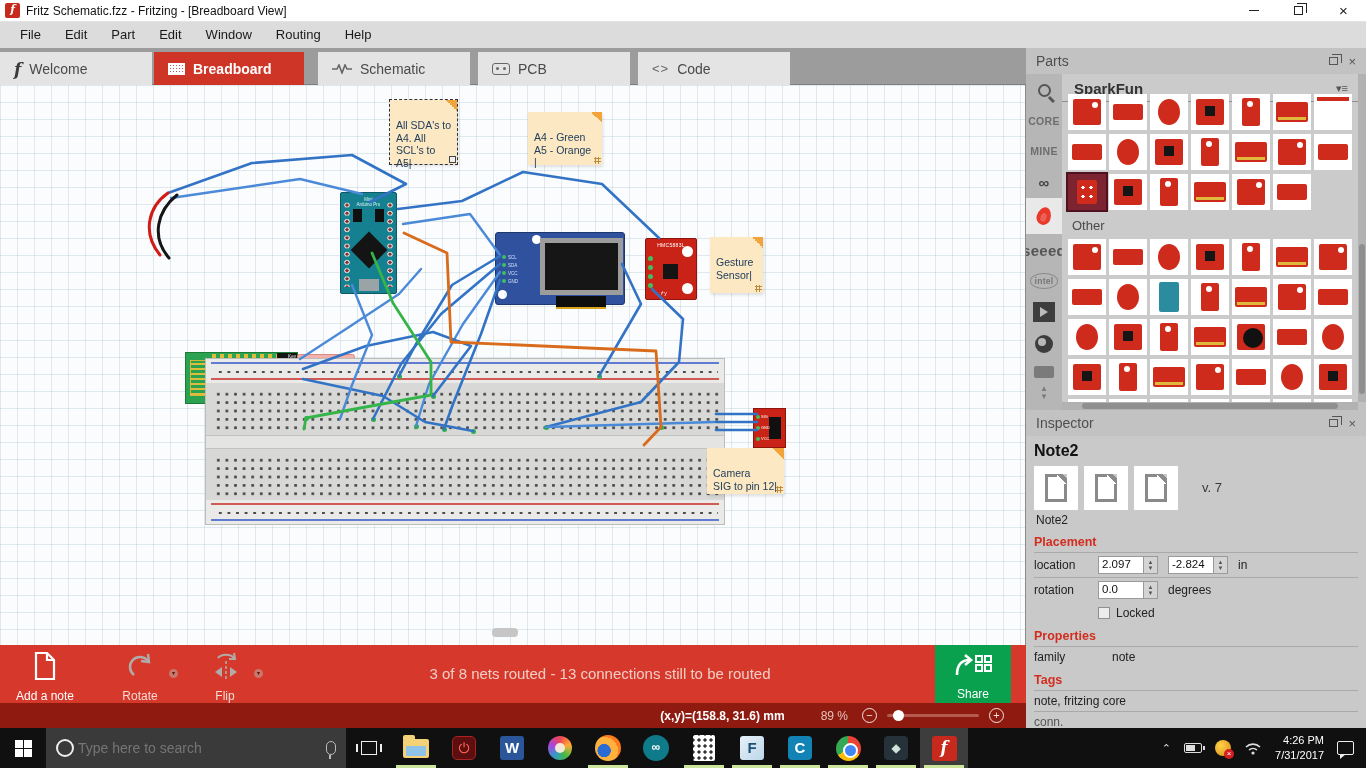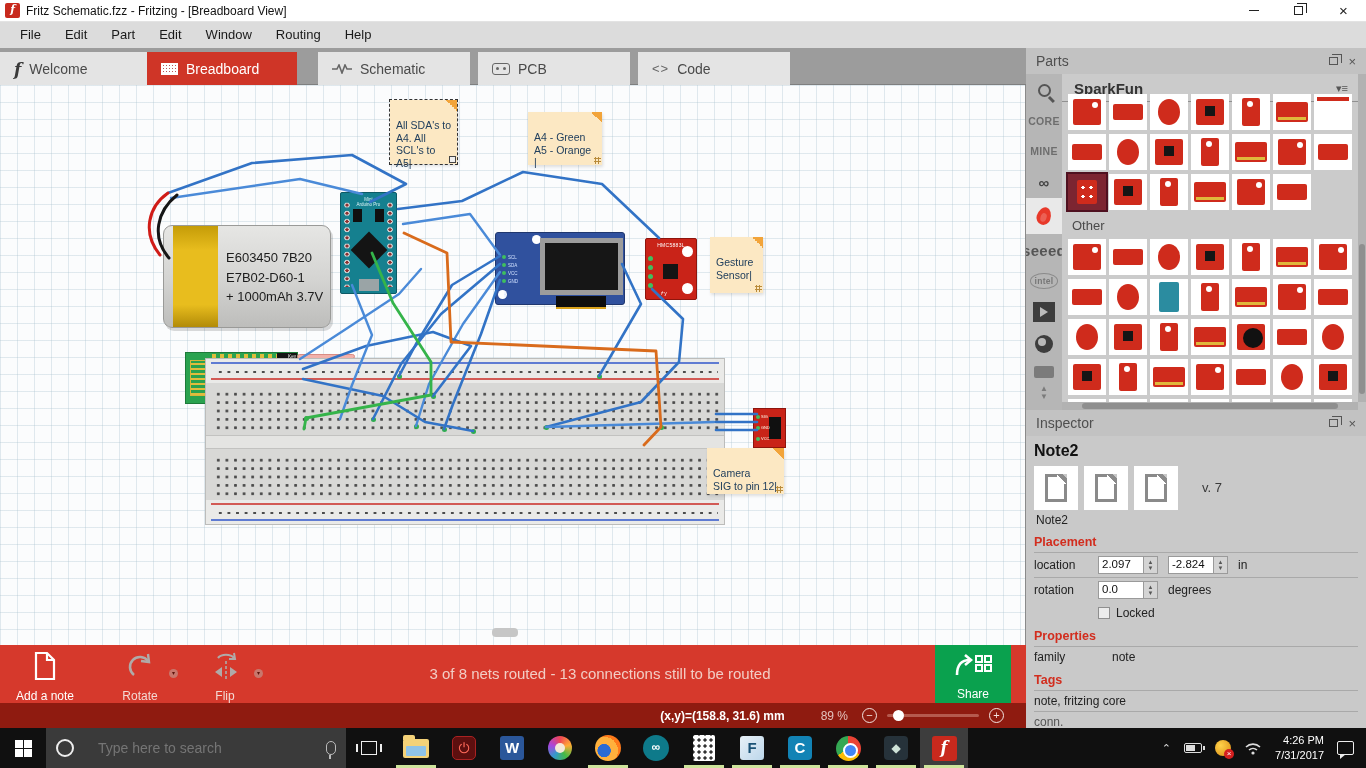--- a/index.html
+++ b/index.html
@@ -208,21 +208,21 @@
   .zoomval{font-size:12px;color:#e3c3bd;margin-right:4px;}
   .zcirc{width:15px;height:15px;border:1.6px solid #f3e3e0;border-radius:50%;color:#f3e3e0;font-size:11px;line-height:12px;text-align:center;}
   .ztrack{width:92px;height:3px;background:#b55a4e;border-radius:2px;position:relative;}
   .zknob{position:absolute;left:6px;top:-4px;width:11px;height:11px;border-radius:50%;background:#fff;}
 
   
   .taskbar{left:0;top:728px;width:1366px;height:40px;background:#101010;display:flex;align-items:center;}
   .startbtn{width:46px;height:40px;display:flex;align-items:center;justify-content:center;}
   .winlogo{width:17px;height:17px;display:grid;grid-template-columns:8px 8px;grid-template-rows:8px 8px;gap:1px;}
   .winlogo i{background:#fff;}
-  .searchbox{width:300px;height:40px;background:#3a3a3a;display:flex;align-items:center;padding:0 10px;gap:24px;}
+  .searchbox{width:300px;height:40px;background:#3a3a3a;display:flex;align-items:center;padding:0 10px;gap:4px;}
   .cortana{width:18px;height:18px;border:2.6px solid #eee;border-radius:50%;}
   .searchbox input{flex:1;background:transparent;border:none;outline:none;color:#c9c9c9;font-size:14px;}
   .micico{width:10px;height:14px;border:1.6px solid #bbb;border-radius:5px;position:relative;}
   .micico::after{content:"";position:absolute;left:2px;bottom:-5px;width:2px;height:4px;background:#bbb;}
   .taskview{width:46px;height:40px;display:flex;align-items:center;justify-content:center;color:#eee;}
   .tv-g{width:16px;height:14px;border:1.6px solid #eee;position:relative;}
   .tv-g::before{content:"";position:absolute;left:-6px;top:2px;width:2px;height:8px;background:#eee;}
   .tv-g::after{content:"";position:absolute;right:-6px;top:2px;width:2px;height:8px;background:#eee;}
   .ticon{width:48px;height:40px;display:flex;align-items:center;justify-content:center;position:relative;}
   .ticon.run::after{content:"";position:absolute;left:4px;right:4px;bottom:0;height:3px;background:#cde49b;}
@@ -283,21 +283,21 @@
     <span class="menu-item">Window</span>
     <span class="menu-item">Routing</span>
     <span class="menu-item">Help</span>
   </div>
 
   <div class="abs tabbar">
     <div class="tab" style="left:0;width:152px;">
       <span class="f-glyph">f</span>
       <span>Welcome</span>
     </div>
-    <div class="tab active" style="left:147px;width:150px;">
+    <div class="tab active" style="left:154px;width:150px;font-weight:bold;">
       <span class="bb-ico"></span>
       <span>Breadboard</span>
     </div>
     <div class="tab" style="left:318px;width:152px;">
       <svg width="20" height="10">
           <polyline points="0,5 5,5 7,1 10,9 13,1 15,5 20,5" fill="none" stroke="#666" stroke-width="1.6"></polyline>
         </svg>
       <span>Schematic</span>
     </div>
     <div class="tab" style="left:478px;width:152px;">
@@ -305,26 +305,20 @@
       <span>PCB</span>
     </div>
     <div class="tab" style="left:638px;width:152px;">
       <span class="code-ico">&lt;&gt;</span>
       <span>Code</span>
     </div>
   </div>
 
   <div class="abs canvas">
 
-    <div class="abs battery">
-      <div class="gold"></div>
-      <div class="txt">E603450 7B20
-E7B02-D60-1
-+ 1000mAh 3.7V</div>
-    </div>
 
     <div class="abs arduino">
       <div class="lbl">Mini
 Arduino Pro</div>
       <div class="padL"></div>
       <div class="padR"></div>
       <div class="r1"></div>
       <div class="r2"></div>
       <div class="chip"></div>
       <div class="usb"></div>

